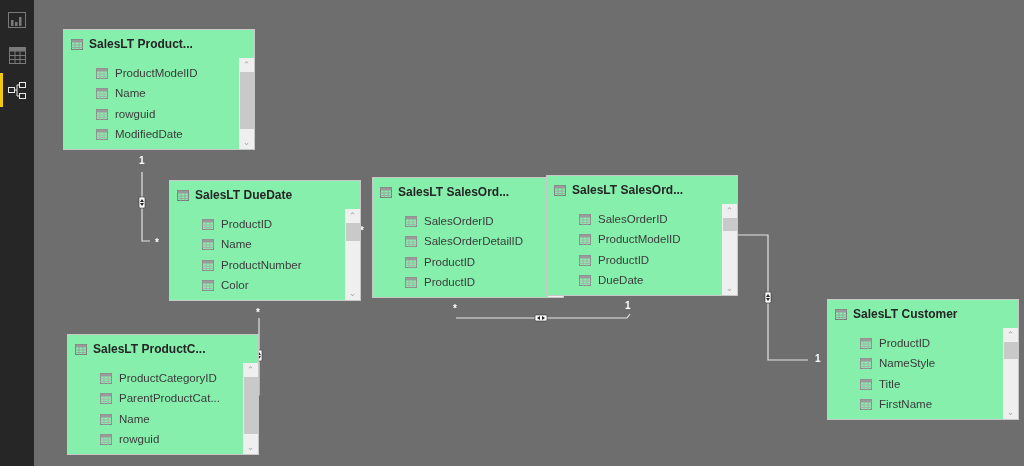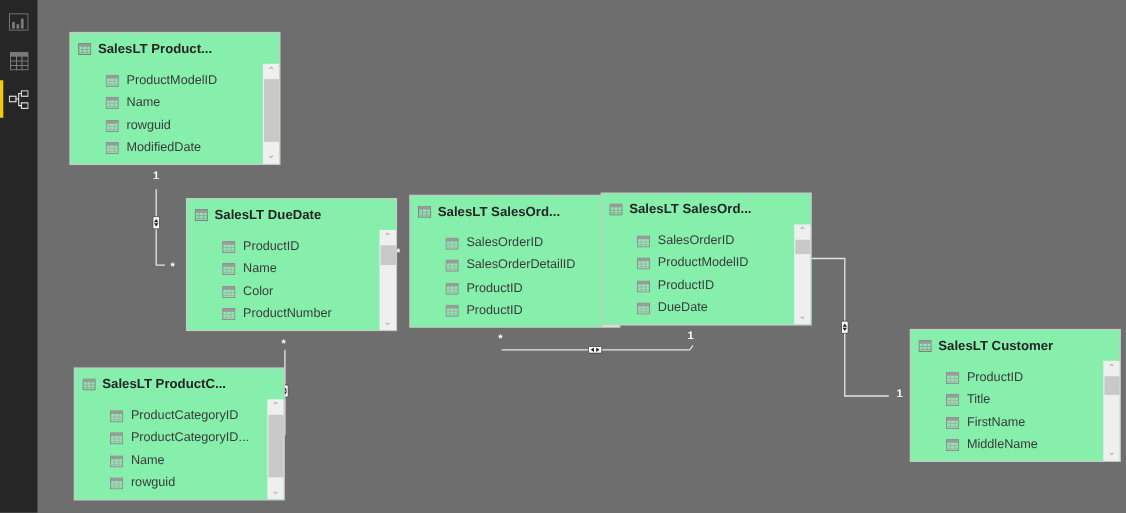--- a/index.html
+++ b/index.html
@@ -208,36 +208,36 @@
           <path d="M4 3 V11 M8 3 V11 M0 6 H12 M0 8.5 H12" stroke="#a8a8a8" stroke-width="0.8"></path>
         </svg>
         <span class="row-label">Name</span>
       </div>
     <div class="row">
         <svg width="12" height="11" viewBox="0 0 12 11">
           <rect x="0.5" y="0.5" width="11" height="10" fill="none" stroke="#8a8a8a"></rect>
           <rect x="0.5" y="0.5" width="11" height="3" fill="#9a9a9a"></rect>
           <path d="M4 3 V11 M8 3 V11 M0 6 H12 M0 8.5 H12" stroke="#a8a8a8" stroke-width="0.8"></path>
         </svg>
+        <span class="row-label">ProductNumber</span>
+      </div>
+    <div class="row">
+        <svg width="12" height="11" viewBox="0 0 12 11">
+          <rect x="0.5" y="0.5" width="11" height="10" fill="none" stroke="#8a8a8a"></rect>
+          <rect x="0.5" y="0.5" width="11" height="3" fill="#9a9a9a"></rect>
+          <path d="M4 3 V11 M8 3 V11 M0 6 H12 M0 8.5 H12" stroke="#a8a8a8" stroke-width="0.8"></path>
+        </svg>
         <span class="row-label">Color</span>
       </div>
     <div class="row">
         <svg width="12" height="11" viewBox="0 0 12 11">
           <rect x="0.5" y="0.5" width="11" height="10" fill="none" stroke="#8a8a8a"></rect>
           <rect x="0.5" y="0.5" width="11" height="3" fill="#9a9a9a"></rect>
           <path d="M4 3 V11 M8 3 V11 M0 6 H12 M0 8.5 H12" stroke="#a8a8a8" stroke-width="0.8"></path>
         </svg>
-        <span class="row-label">ProductNumber</span>
-      </div>
-    <div class="row">
-        <svg width="12" height="11" viewBox="0 0 12 11">
-          <rect x="0.5" y="0.5" width="11" height="10" fill="none" stroke="#8a8a8a"></rect>
-          <rect x="0.5" y="0.5" width="11" height="3" fill="#9a9a9a"></rect>
-          <path d="M4 3 V11 M8 3 V11 M0 6 H12 M0 8.5 H12" stroke="#a8a8a8" stroke-width="0.8"></path>
-        </svg>
         <span class="row-label">StandardCost</span>
       </div>
   </div>
   <div class="scroll">
     <div class="scroll-up">⌃</div>
     <div class="scroll-thumb" style="top:14px;height:18px;"></div>
     <div class="scroll-down">⌄</div>
   </div>
 </div>
 
@@ -374,20 +374,28 @@
           <path d="M4 3 V11 M8 3 V11 M0 6 H12 M0 8.5 H12" stroke="#a8a8a8" stroke-width="0.8"></path>
         </svg>
         <span class="row-label">ProductID</span>
       </div>
     <div class="row">
         <svg width="12" height="11" viewBox="0 0 12 11">
           <rect x="0.5" y="0.5" width="11" height="10" fill="none" stroke="#8a8a8a"></rect>
           <rect x="0.5" y="0.5" width="11" height="3" fill="#9a9a9a"></rect>
           <path d="M4 3 V11 M8 3 V11 M0 6 H12 M0 8.5 H12" stroke="#a8a8a8" stroke-width="0.8"></path>
         </svg>
+        <span class="row-label">NameStyle</span>
+      </div>
+    <div class="row">
+        <svg width="12" height="11" viewBox="0 0 12 11">
+          <rect x="0.5" y="0.5" width="11" height="10" fill="none" stroke="#8a8a8a"></rect>
+          <rect x="0.5" y="0.5" width="11" height="3" fill="#9a9a9a"></rect>
+          <path d="M4 3 V11 M8 3 V11 M0 6 H12 M0 8.5 H12" stroke="#a8a8a8" stroke-width="0.8"></path>
+        </svg>
         <span class="row-label">Title</span>
       </div>
     <div class="row">
         <svg width="12" height="11" viewBox="0 0 12 11">
           <rect x="0.5" y="0.5" width="11" height="10" fill="none" stroke="#8a8a8a"></rect>
           <rect x="0.5" y="0.5" width="11" height="3" fill="#9a9a9a"></rect>
           <path d="M4 3 V11 M8 3 V11 M0 6 H12 M0 8.5 H12" stroke="#a8a8a8" stroke-width="0.8"></path>
         </svg>
         <span class="row-label">FirstName</span>
       </div>
@@ -424,21 +432,21 @@
           <path d="M4 3 V11 M8 3 V11 M0 6 H12 M0 8.5 H12" stroke="#a8a8a8" stroke-width="0.8"></path>
         </svg>
         <span class="row-label">ProductCategoryID</span>
       </div>
     <div class="row">
         <svg width="12" height="11" viewBox="0 0 12 11">
           <rect x="0.5" y="0.5" width="11" height="10" fill="none" stroke="#8a8a8a"></rect>
           <rect x="0.5" y="0.5" width="11" height="3" fill="#9a9a9a"></rect>
           <path d="M4 3 V11 M8 3 V11 M0 6 H12 M0 8.5 H12" stroke="#a8a8a8" stroke-width="0.8"></path>
         </svg>
-        <span class="row-label">ProductCategoryID...</span>
+        <span class="row-label">ParentProductCat...</span>
       </div>
     <div class="row">
         <svg width="12" height="11" viewBox="0 0 12 11">
           <rect x="0.5" y="0.5" width="11" height="10" fill="none" stroke="#8a8a8a"></rect>
           <rect x="0.5" y="0.5" width="11" height="3" fill="#9a9a9a"></rect>
           <path d="M4 3 V11 M8 3 V11 M0 6 H12 M0 8.5 H12" stroke="#a8a8a8" stroke-width="0.8"></path>
         </svg>
         <span class="row-label">Name</span>
       </div>
     <div class="row">

